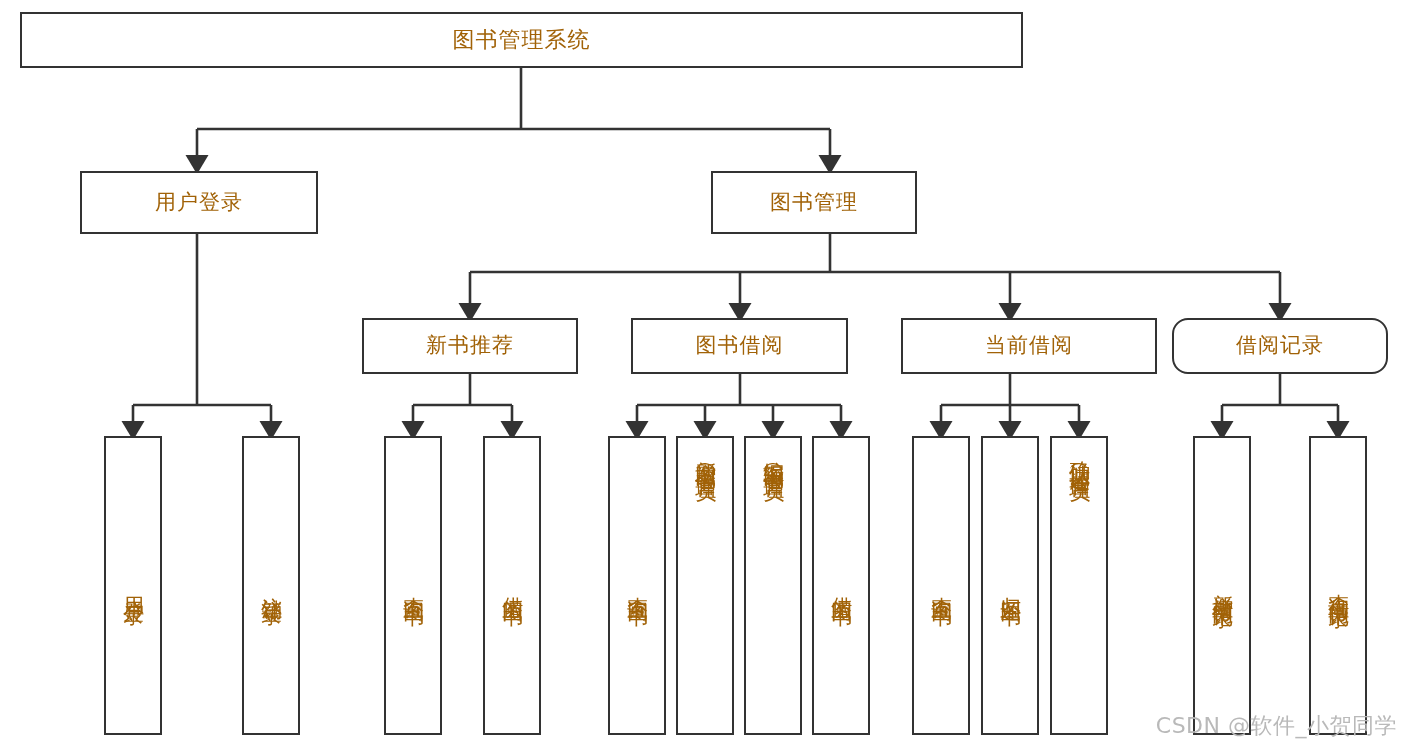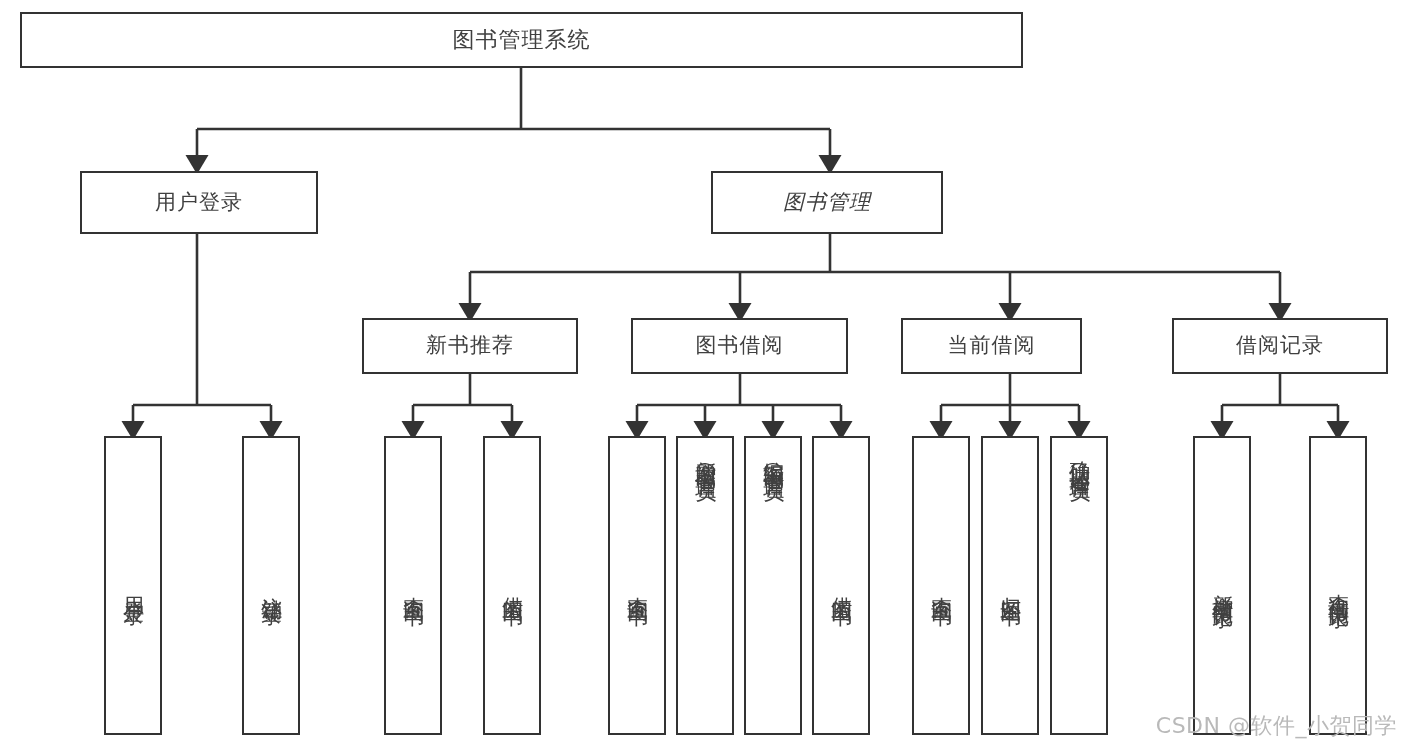--- a/index.html
+++ b/index.html
@@ -19,21 +19,21 @@
     overflow: hidden;
   }
   .node {
     position: absolute;
     box-sizing: border-box;
     border: 2.5px solid #333333;
     background: #ffffff;
     display: flex;
     align-items: center;
     justify-content: center;
-    color: #404040;
+    color: #a16207;
   }
   .node.horiz {
     font-size: 21px;
     letter-spacing: 1px;
     line-height: 1.2;
   }
   .node.root {
     font-size: 22px;
   }
   .node.leaf {
@@ -137,37 +137,37 @@
   </svg>
 
   <div class="node horiz root" style="left:20px; top:12px; width:1003px; height:56px;">
     <span>图书管理系统</span>
   </div>
 
   <div class="node horiz" style="left:80px; top:171px; width:238px; height:63px;">
     <span>用户登录</span>
   </div>
 
-  <div class="node horiz" style="left:711px; top:171px; width:232px; height:63px;font-style:italic;">
+  <div class="node horiz" style="left:711px; top:171px; width:206px; height:63px;">
     <span>图书管理</span>
   </div>
 
   <div class="node horiz" style="left:362px; top:318px; width:216px; height:56px;">
     <span>新书推荐</span>
   </div>
 
   <div class="node horiz" style="left:631px; top:318px; width:217px; height:56px;font-family:Liberation Serif, serif;">
     <span>图书借阅</span>
   </div>
 
-  <div class="node horiz" style="left:901px; top:318px; width:181px; height:56px;">
+  <div class="node horiz" style="left:901px; top:318px; width:256px; height:56px;">
     <span>当前借阅</span>
   </div>
 
-  <div class="node horiz" style="left:1172px; top:318px; width:216px; height:56px;">
+  <div class="node horiz" style="left:1172px; top:318px; width:216px; height:56px;border-radius:16px;">
     <span>借阅记录</span>
   </div>
 
   <div class="node leaf" style="left:104px; top:436px; width:58px; height:299px;">
     <span class="leaf-inner">
       <span class="vtext">用户登录</span>
     </span>
   </div>
 
   <div class="node leaf" style="left:242px; top:436px; width:58px; height:299px;">

